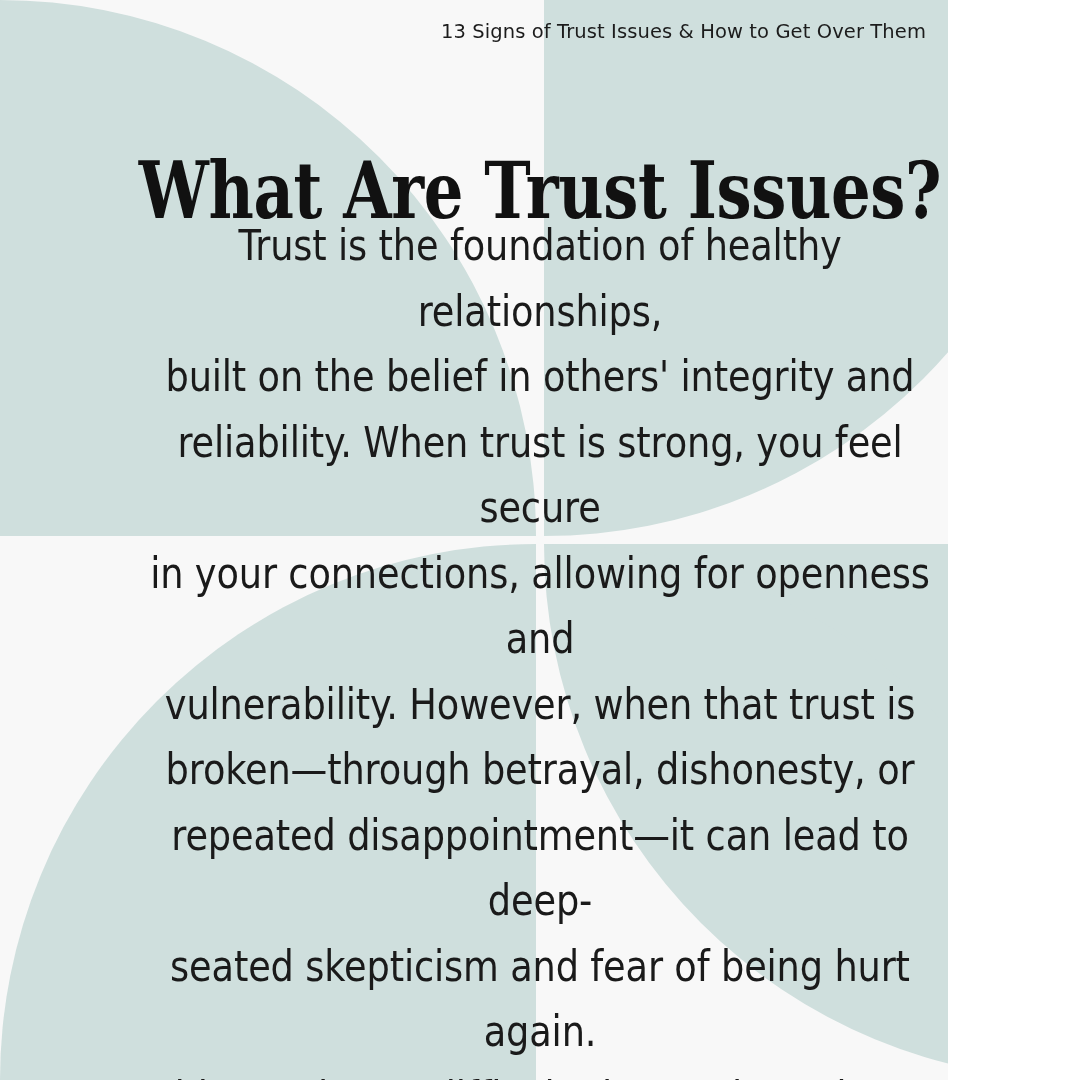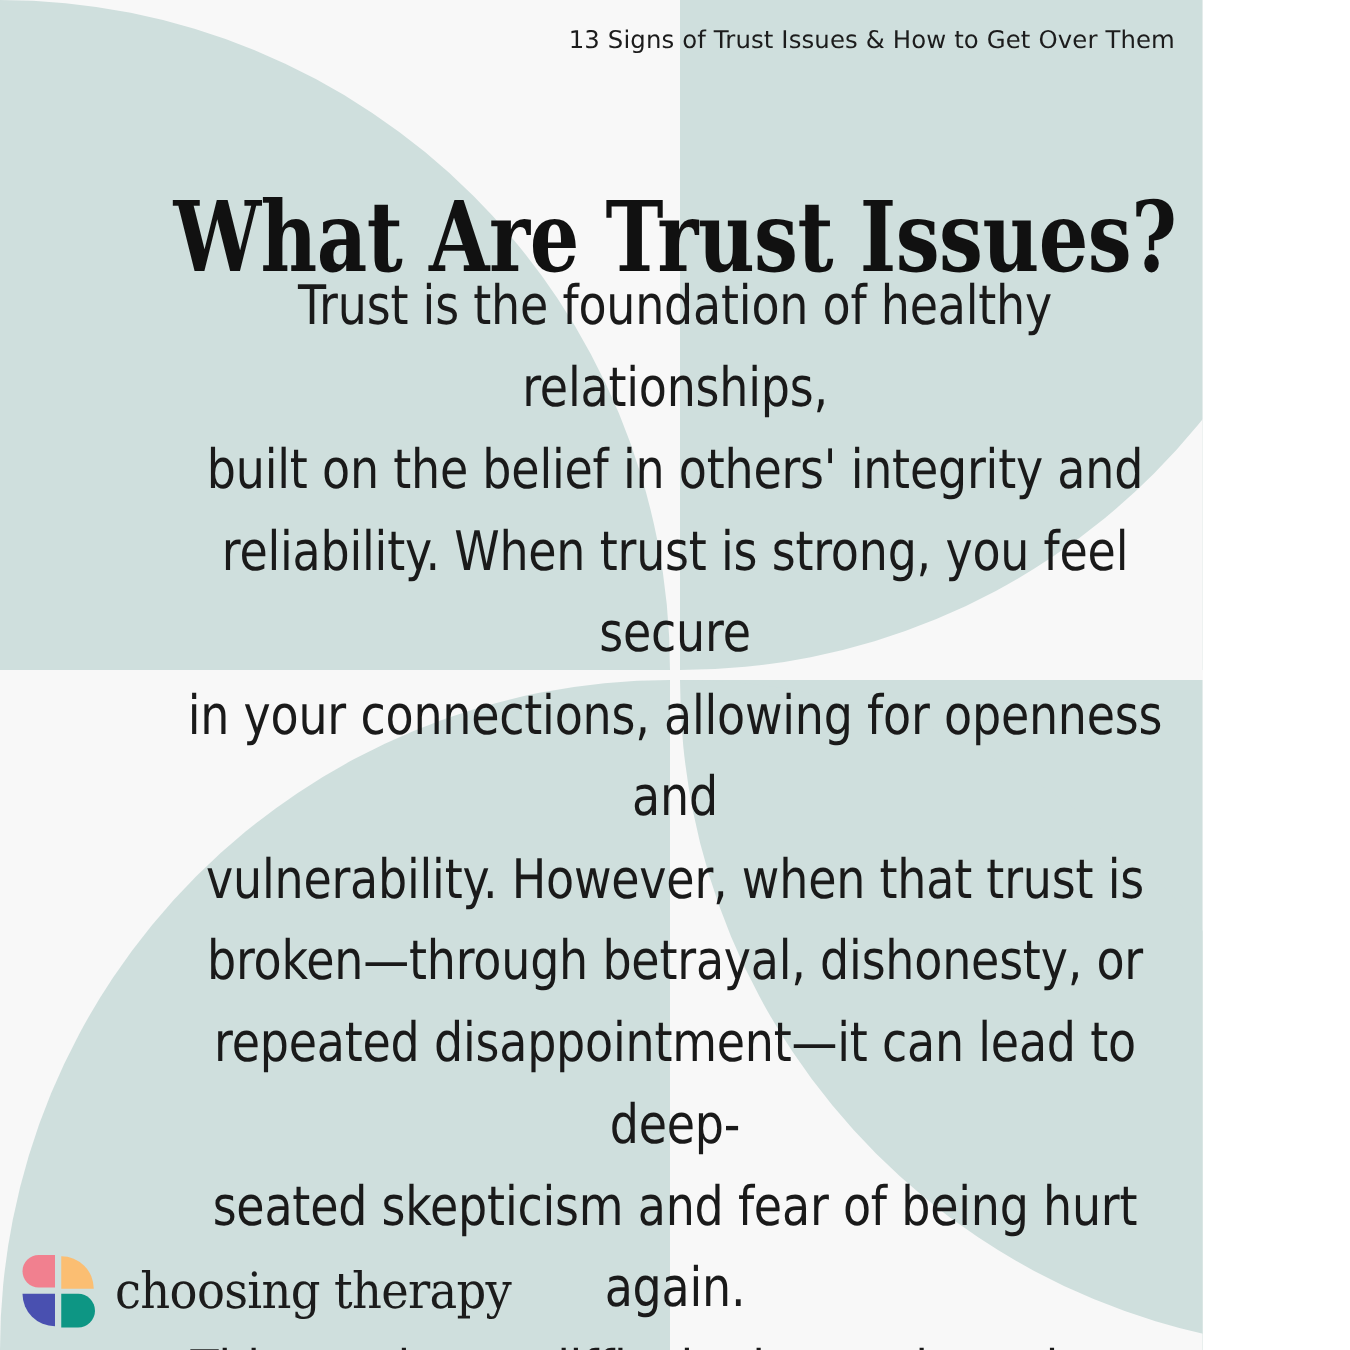--- a/index.html
+++ b/index.html
@@ -7,21 +7,20 @@
     padding: 0;
     background: #ffffff;
   }
   #canvas {
     position: relative;
     width: 948px;
     height: 1080px;
     overflow: hidden;
     background: #f8f8f8;
     font-family: "DejaVu Sans", sans-serif;
-    padding-left: 14px;
   }
 
   
   #bg {
     position: absolute;
     inset: 0;
     width: 1080px;
     height: 1080px;
     display: block;
   }
@@ -165,23 +164,14 @@
 in your connections, allowing for openness and
 vulnerability. However, when that trust is
 broken—through betrayal, dishonesty, or
 repeated disappointment—it can lead to deep-
 seated skepticism and fear of being hurt again.
 This persistent difficulty in trusting others, often
 called trust issues, can negatively impact your
 mental health and strain personal and
 professional relationships.</div>
 
-  <div class="logo">
-    <div class="logo-mark">
-      <span class="q-tl" style="background:#f1808f"></span>
-      <span class="q-tr" style="background:#fbbe72"></span>
-      <span class="q-bl" style="background:#4950b0"></span>
-      <span class="q-br" style="background:#0d9684"></span>
-    </div>
-    <div class="logo-word">choosing therapy</div>
-  </div>
 
 </div>
 
 </body></html>

